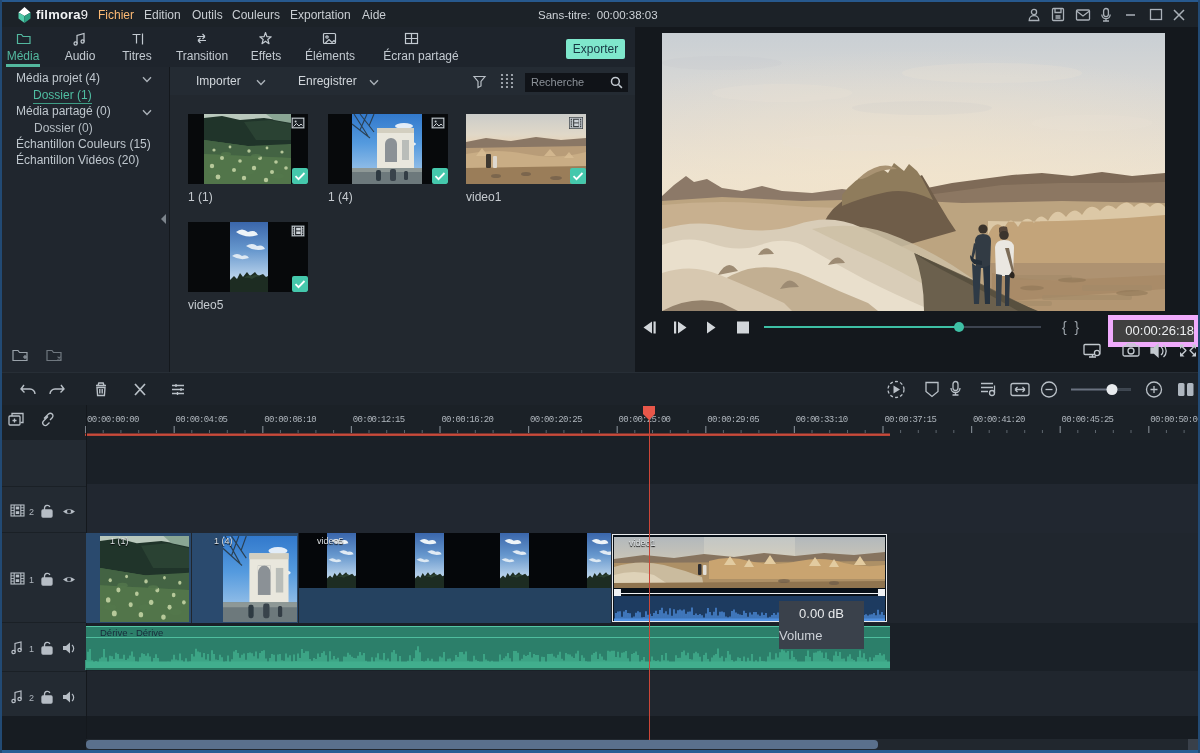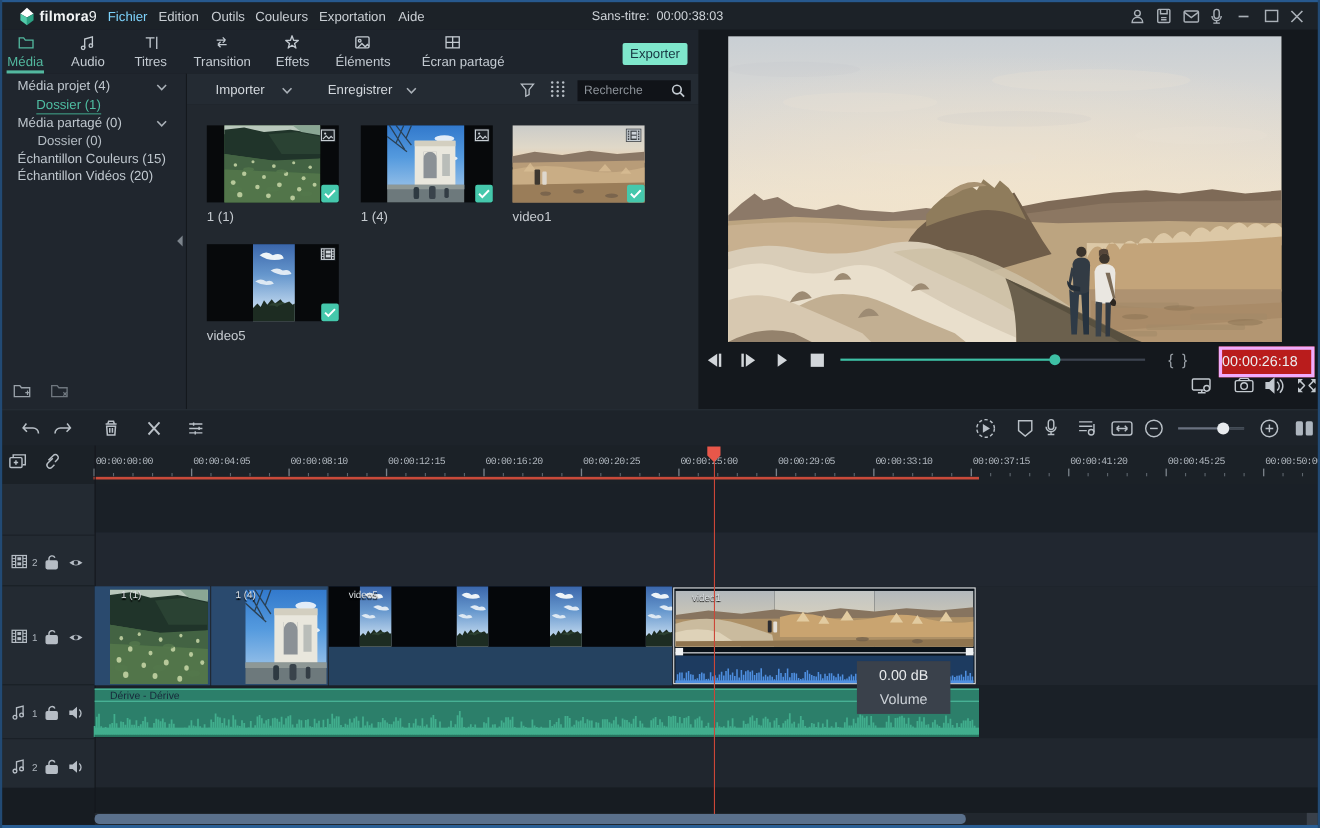--- a/index.html
+++ b/index.html
@@ -15,21 +15,21 @@
 <div class="ab" style="left:0;top:0;width:2px;height:753px;background:#224a74;z-index:99"></div>
 <div class="ab" style="left:1198px;top:0;width:2px;height:753px;background:#224a74;z-index:99"></div>
 
 <div class="ab" style="left:0;top:2px;width:1200px;height:25px;background:#1c2228;">
   <svg class="ab" style="left:17px;top:5px" width="15" height="16" viewBox="0 0 15 16">
     <path d="M7.5 0 L13.5 5.5 L7.5 9 L1.5 5.5 Z" fill="#ffffff"></path>
     <path d="M1.5 5.5 L7.5 9 L7.5 16 L1.5 11.5 Z" fill="#52cbaa"></path>
     <path d="M7.5 9 L13.5 5.5 L13.5 11.5 L7.5 16 Z" fill="#2ba183"></path>
   </svg>
   <span class="ab" style="left:36px;top:5px;color:#f2f4f5;font-size:13px;font-weight:bold;letter-spacing:.2px">filmora<span style="font-weight:normal">9</span></span>
-  <span class="ab" style="left:98px;top:6px;color:#7dd3fc;font-size:12px;">Fichier</span>
+  <span class="ab" style="left:98px;top:6px;color:#fdba74;font-size:12px;">Fichier</span>
   <span class="ab" style="left:144px;top:6px;color:#c9ced3;font-size:12px;">Edition</span>
   <span class="ab" style="left:192px;top:6px;color:#c9ced3;font-size:12px;">Outils</span>
   <span class="ab" style="left:232px;top:6px;color:#c9ced3;font-size:12px;">Couleurs</span>
   <span class="ab" style="left:290px;top:6px;color:#c9ced3;font-size:12px;">Exportation</span>
   <span class="ab" style="left:362px;top:6px;color:#c9ced3;font-size:12px;">Aide</span>
   <span class="ab" style="left:538px;top:7px;color:#ced3d8;font-size:11.5px;">Sans-titre:&nbsp; 00:00:38:03</span>
 
   <svg class="ab" style="left:1027px;top:5px" width="170" height="16" viewBox="0 0 170 16" fill="none" stroke="#aab1b8" stroke-width="1.3">
     <circle cx="7" cy="5" r="2.6"></circle>
       <path d="M2.2 13.5c0-3 2.2-4.8 4.8-4.8s4.8 1.8 4.8 4.8z"></path>
@@ -399,21 +399,21 @@
     <rect x="11.5" y=".5" width="2.2" height="12"></rect>
   <rect x="32" y=".5" width="2.2" height="12"></rect>
     <path d="M36 .5v12L44.5 6.5Z"></path>
   <path d="M65 .5v12L73.5 6.5Z"></path>
   <rect x="95" y=".5" width="12" height="12"></rect>
 </svg>
 <div class="ab" style="left:764px;top:326px;width:195px;height:2px;background:#3ec0a5;"></div>
 <div class="ab" style="left:959px;top:326px;width:82px;height:2px;background:#3d4450;"></div>
 <div class="ab" style="left:954px;top:322px;width:10px;height:10px;border-radius:50%;background:#3ec0a5;"></div>
 <span class="ab" style="left:1062px;top:319px;color:#9ba2a9;font-size:14px;">{&nbsp;&nbsp;}</span>
-<div class="ab" style="left:1108px;top:315px;width:81px;height:22px;background:#b91c1c;border:3px solid #f0abfc;color:#eceef0;font-size:13px;text-align:left;line-height:22px;">00:00:26:18</div>
+<div class="ab" style="left:1108px;top:315px;width:81px;height:22px;background:#404040;border:5px solid #f0abfc;color:#eceef0;font-size:13px;text-align:right;line-height:22px;">00:00:26:18</div>
 <svg class="ab" style="left:1083px;top:342px" width="115" height="17" viewBox="0 0 115 17" fill="none" stroke="#c3c9cf" stroke-width="1.3">
   <rect x="1" y="2.5" width="16" height="10" rx="1"></rect>
     <path d="M6 15h7M9.5 12.5V15"></path>
     <circle cx="14" cy="11" r="3.2" fill="#14181d" stroke="none"></circle>
     <circle cx="14" cy="11" r="2.6"></circle>
   <rect x="40" y="4" width="16" height="10" rx="1.5"></rect>
     <circle cx="48" cy="9" r="3"></circle>
     <path d="M43 4l1.5-2h7L53 4"></path>
   <path d="M68 6h3l4-3.5v12L71 11h-3z" fill="#c3c9cf"></path>
     <path d="M78 5a5 5 0 0 1 0 8M80.5 3a8 8 0 0 1 0 12"></path>
@@ -834,18 +834,18 @@
   <div class="ab" style="left:0;bottom:0;width:804px;height:2px;background:#27745f;"></div>
 </div>
 
 <svg class="ab" style="left:642px;top:405px;z-index:50" width="14" height="16" viewBox="0 0 14 16">
     <path d="M1 1h12v8l-6 6-6-6z" fill="#e8574a"></path>
   </svg>
 <div class="ab" style="left:648.5px;top:417px;width:1.5px;height:323px;background:#cc4638;z-index:49;"></div>
 
 <div class="ab" style="left:779px;top:601px;width:85px;height:48px;background:#3a414b;z-index:60;">
   <div style="color:#e8eaec;font-size:13px;text-align:center;margin-top:5px;">0.00 dB</div>
-  <div style="color:#ccd1d7;font-size:13px;text-align:center;margin-top:7px;">Volume</div>
+  <div style="color:#ccd1d7;font-size:13px;margin-top:7px;">Volume</div>
 </div>
 
 <div class="ab" style="left:86px;top:739px;width:1112px;height:11px;background:#21272e;"></div>
 <div class="ab" style="left:86px;top:740px;width:792px;height:9px;background:#5a708c;border-radius:4px;"></div>
 <div class="ab" style="left:1188px;top:739px;width:10px;height:11px;background:#39404a;"></div>
 
 </body></html>

